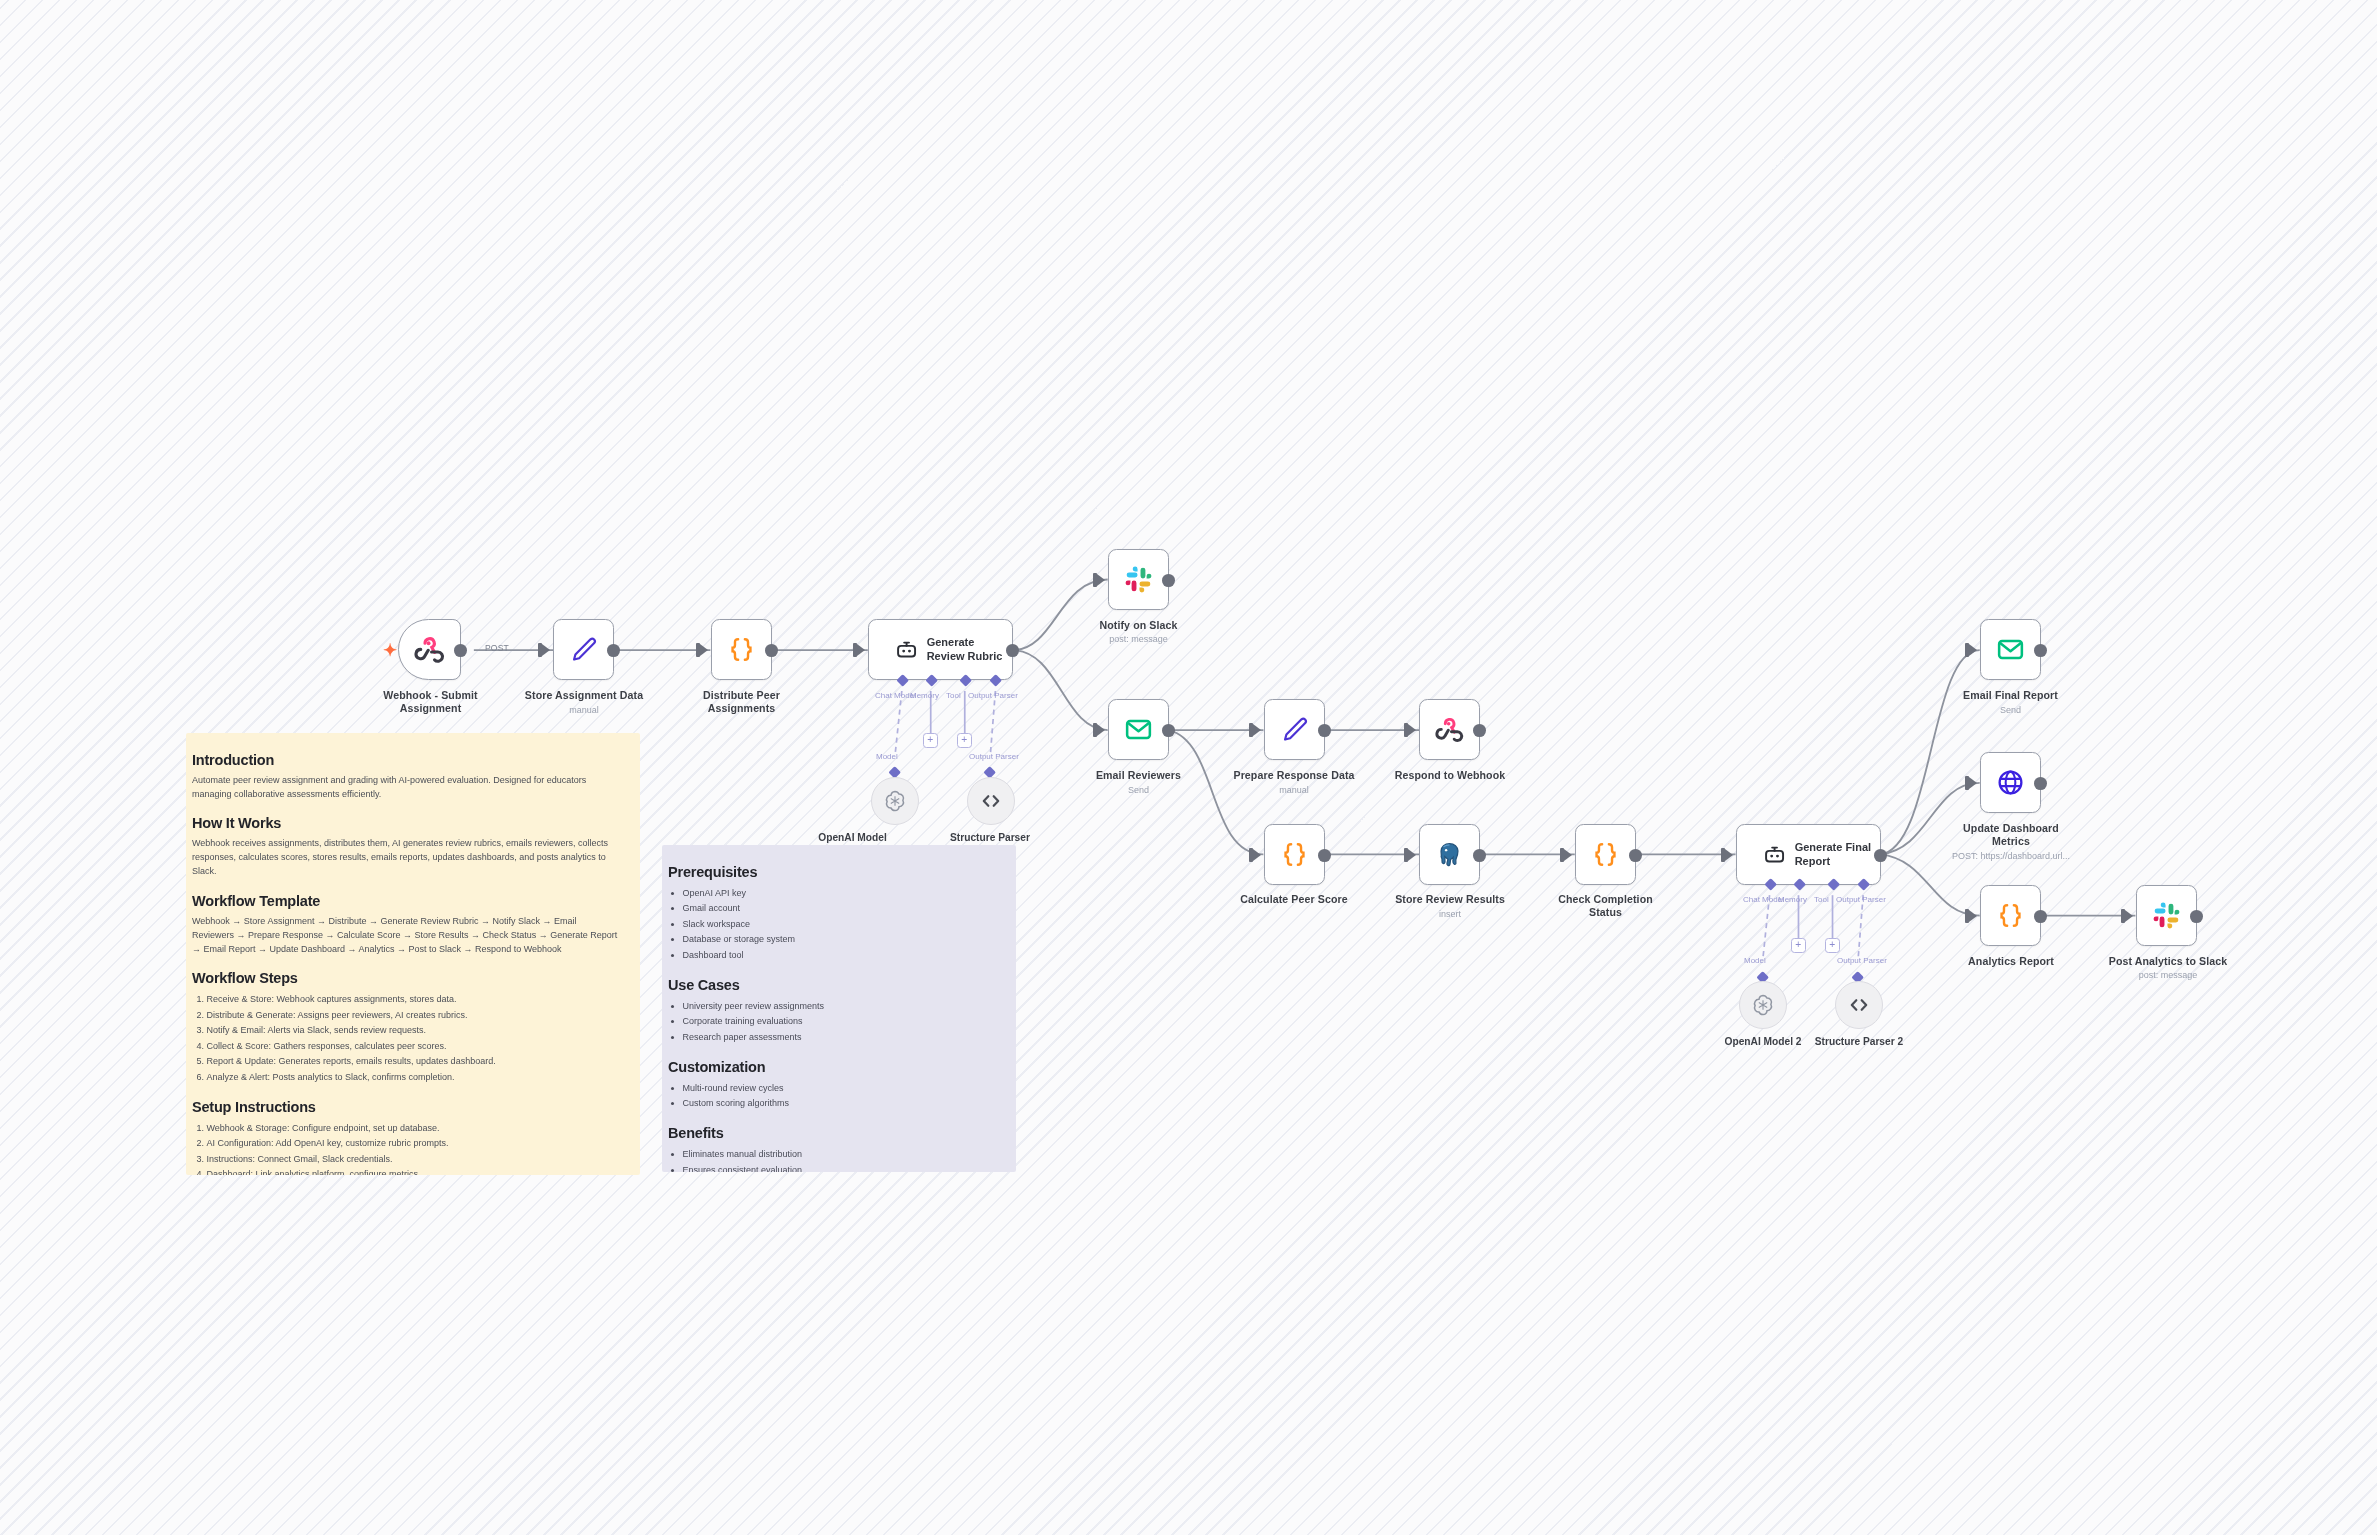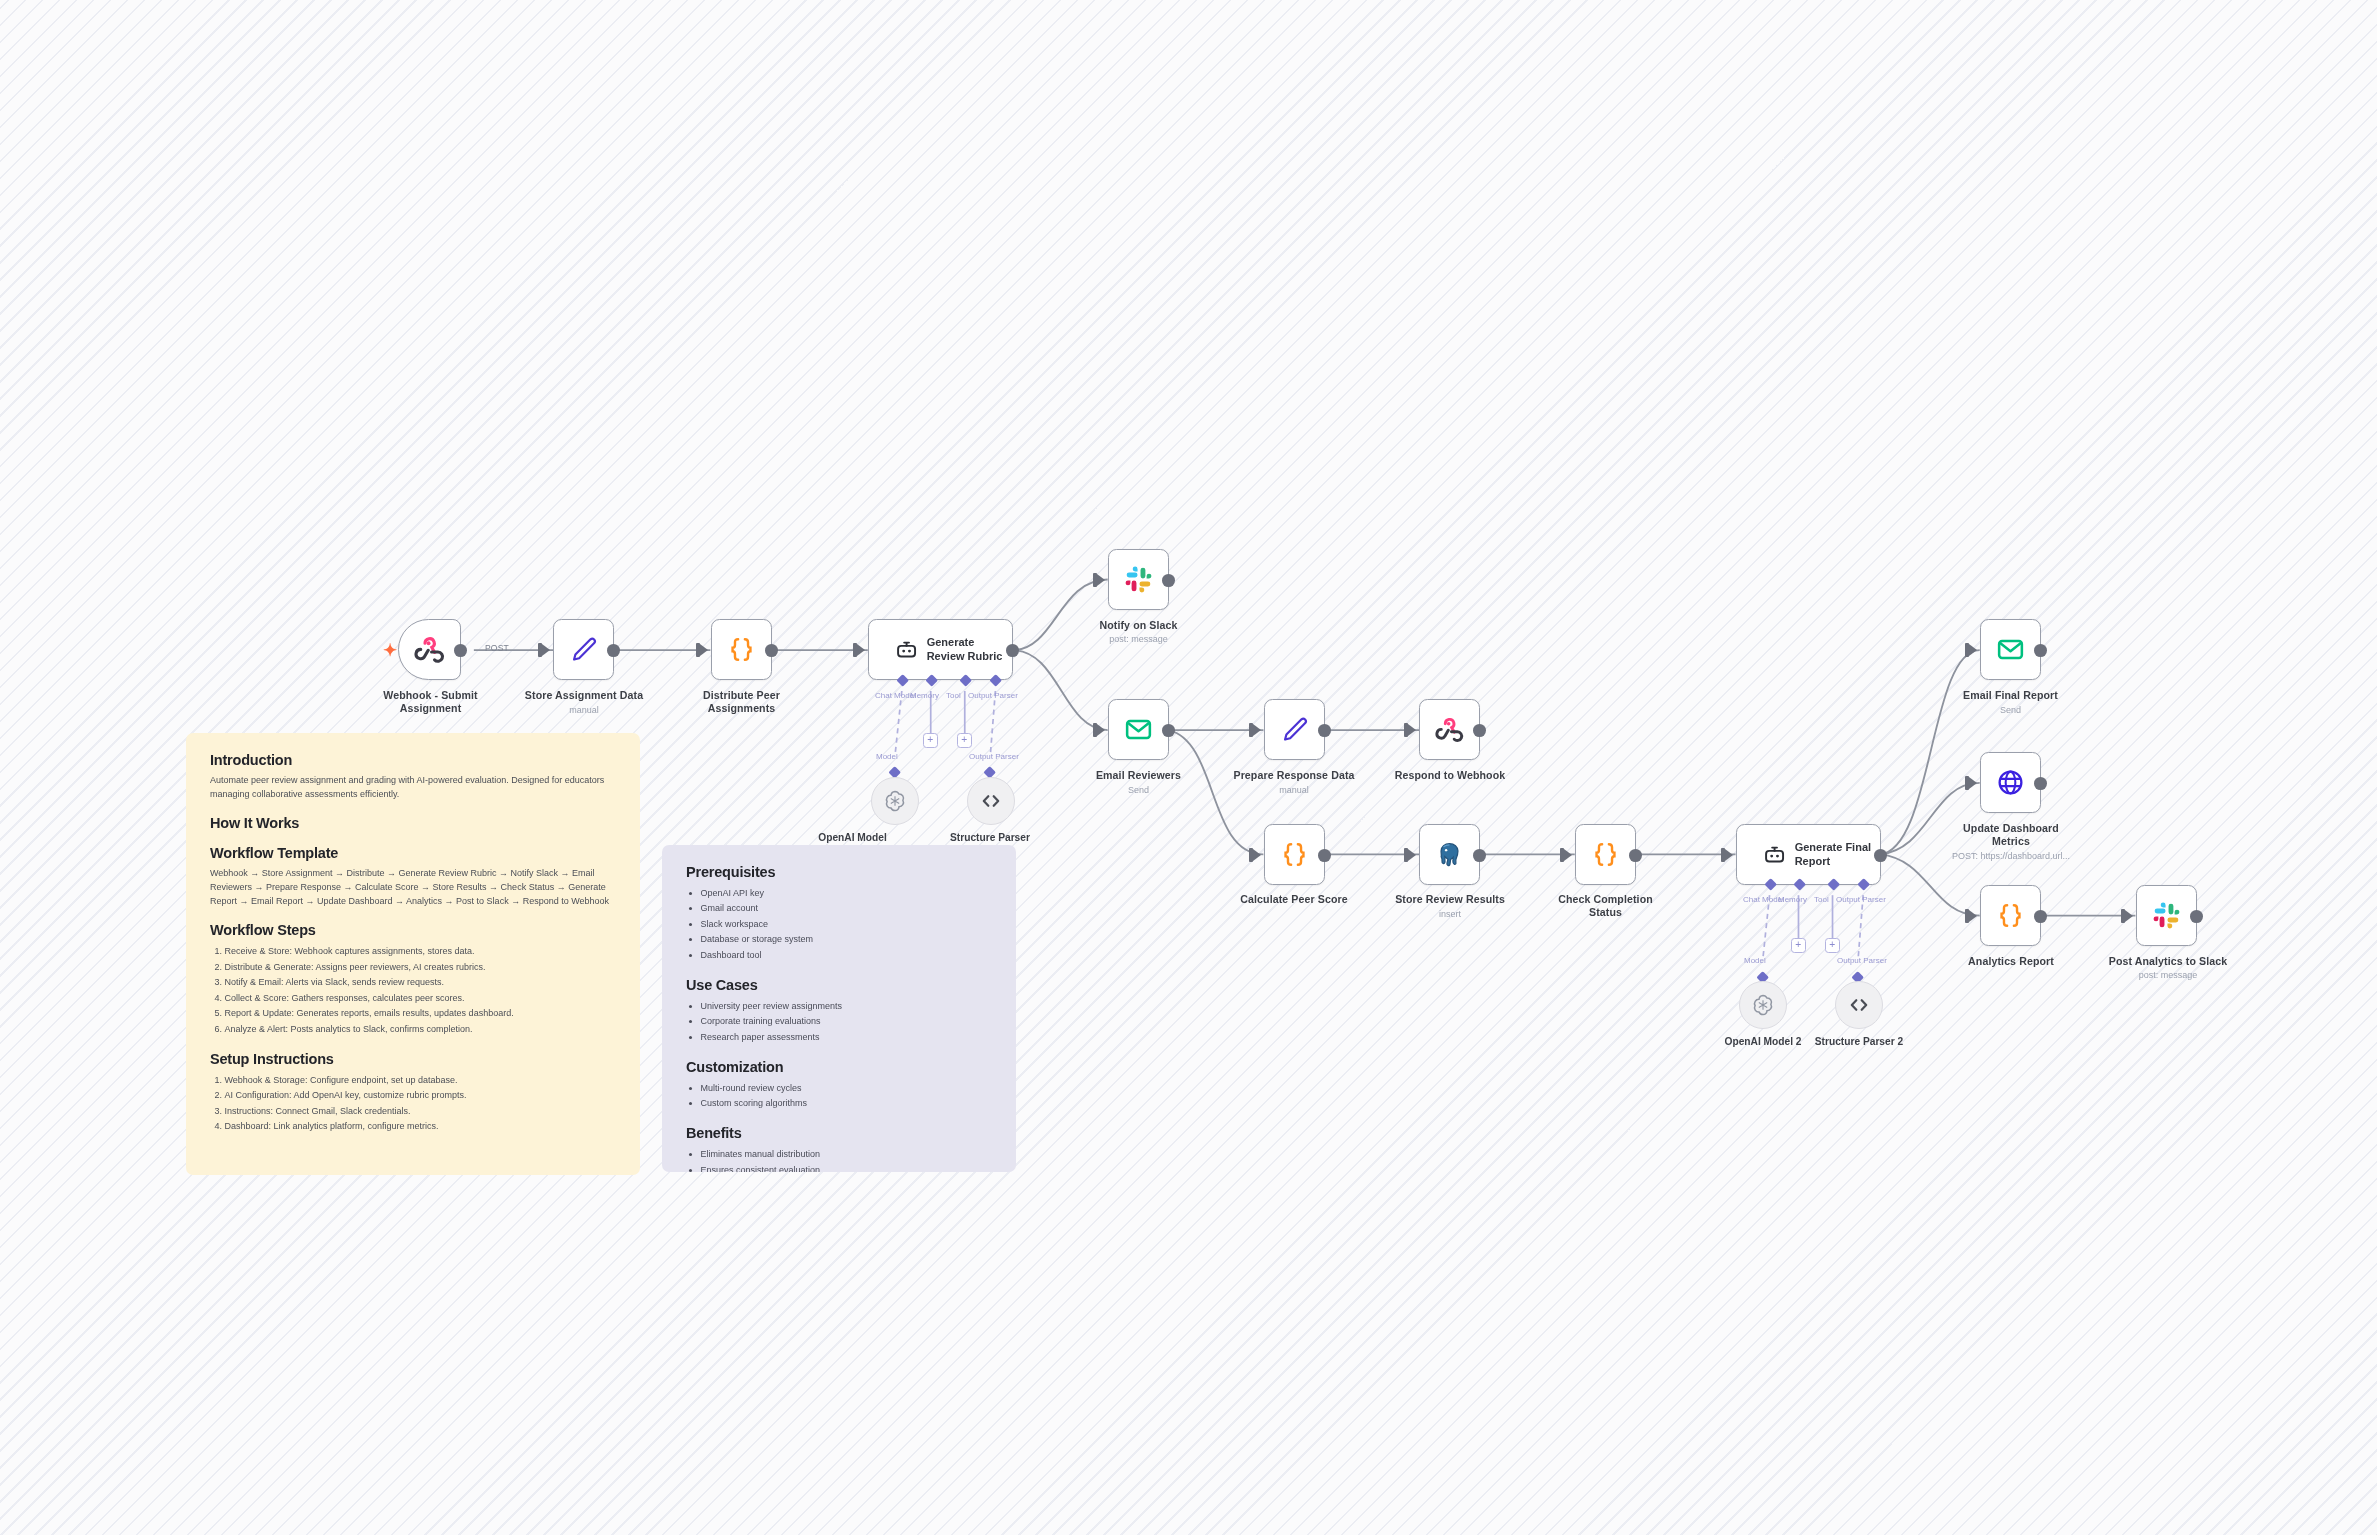--- a/index.html
+++ b/index.html
@@ -114,22 +114,22 @@
     display:flex; align-items:center; justify-content:center;
   }
   .subnode-label {
     position: absolute; text-align:center; font-size: 10.2px;
     font-weight: 700; color: #3c3f46; white-space: nowrap;
   }
 
   
   .sticky {
     position: absolute;
-    border-radius: 7px;
-    padding: 19px 22px 22px 24px;
+    border-radius: 2px;
+    padding: 19px 22px 22px 6px;
     overflow: hidden;
   }
   .sticky.yellow { background: #fdf3d7; }
   .sticky.purple { background: #e5e4f0; }
   .sticky h2 {
     margin: 0 0 6px 0;
     font-size: 14.5px; font-weight: 700; color: #23242a;
     letter-spacing: -0.2px;
   }
   .sticky h2:not(:first-child) { margin-top: 13.6px; }
@@ -446,20 +446,21 @@
     <div class="port-out" style="right:-6.8px; top:24px;"></div>
   </div>
   <div class="node-label" style="left:2098px; top:955px; width:140px;">Post Analytics to Slack</div>
   <div class="node-sublabel" style="left:2098px; top:970px; width:140px;">post: message</div>
 
   <div class="sticky yellow" style="left:186px; top:733px; width:454px; height:442px;">
     <h2>Introduction</h2>
     <p>Automate peer review assignment and grading with AI-powered evaluation. Designed for educators managing collaborative assessments efficiently.</p>
 
     <h2>How It Works</h2>
+    <p>Webhook receives assignments, distributes them, AI generates review rubrics, emails reviewers, collects responses, calculates scores, stores results, emails reports, updates dashboards, and posts analytics to Slack.</p>
 
     <h2>Workflow Template</h2>
     <p>Webhook → Store Assignment → Distribute → Generate Review Rubric → Notify Slack → Email Reviewers → Prepare Response → Calculate Score → Store Results → Check Status → Generate Report → Email Report → Update Dashboard → Analytics → Post to Slack → Respond to Webhook</p>
 
     <h2>Workflow Steps</h2>
     <ol>
       <li>Receive &amp; Store: Webhook captures assignments, stores data.</li>
       <li>Distribute &amp; Generate: Assigns peer reviewers, AI creates rubrics.</li>
       <li>Notify &amp; Email: Alerts via Slack, sends review requests.</li>
       <li>Collect &amp; Score: Gathers responses, calculates peer scores.</li>

